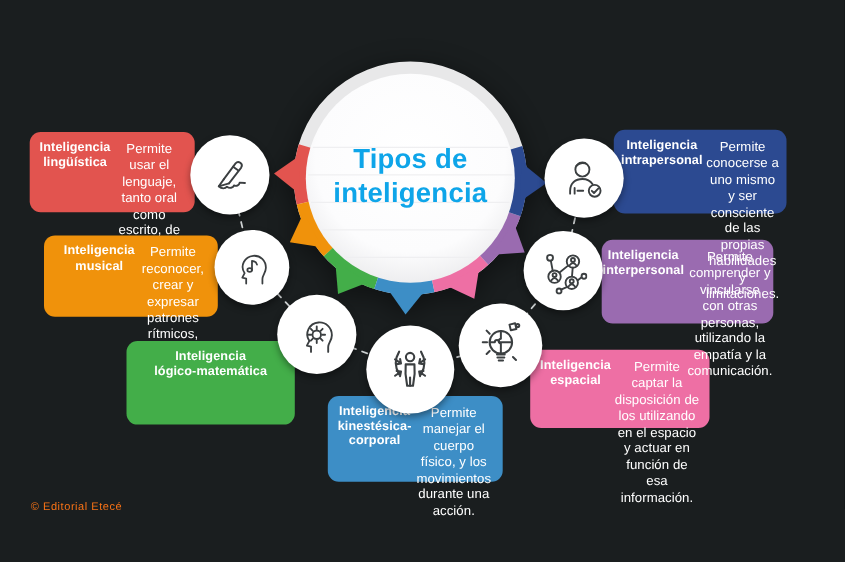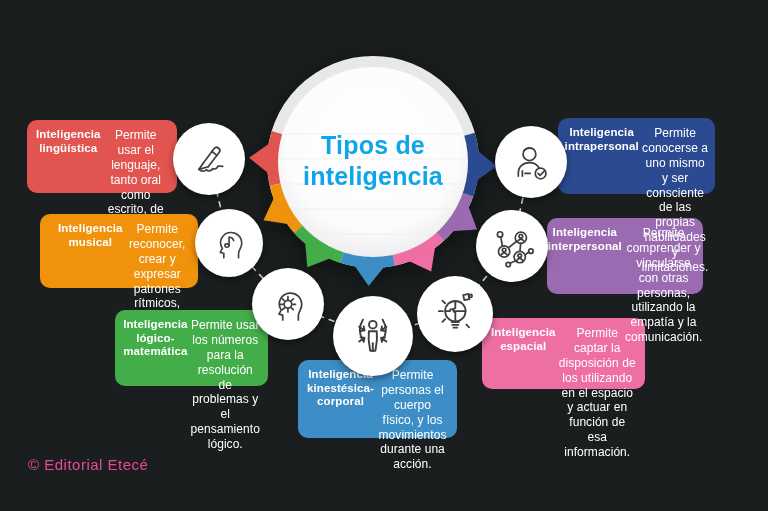--- a/index.html
+++ b/index.html
@@ -52,45 +52,44 @@
   .ic-kinestesica{left:333px;top:296px;width:80px;height:80px;}
   .ic-espacial{left:417px;top:276px;width:76px;height:76px;}
   .ic-interpersonal{left:476px;top:210px;width:72px;height:72px;}
   .ic-intrapersonal{left:495px;top:126px;width:72px;height:72px;}
   .icon-circle svg{width:62%;height:62%;}
   .icon-art{stroke:#3b3f41;stroke-width:2.3;fill:none;stroke-linecap:round;stroke-linejoin:round;}
 
   
   .copyright{
     position:absolute;left:28px;top:456px;z-index:2;
-    color:#ec4899;font-size:15px;letter-spacing:.5px;
+    color:#f97316;font-size:10px;letter-spacing:.5px;
   }
 </style>
 </head>
 <body>
 
 <div class="canvas">
 
   <div class="tbox tbox-linguistica" style="background-color: rgb(226, 84, 79);">
     <div class="tbox-title">Inteligencia lingüística</div>
     <div class="tbox-desc">Permite usar el lenguaje, tanto oral como escrito, de manera apropiada.</div>
   </div>
   <div class="tbox tbox-musical" style="background-color: rgb(240, 146, 11); padding-left: 18px;">
     <div class="tbox-title">Inteligencia musical</div>
     <div class="tbox-desc">Permite reconocer, crear y expresar patrones rítmicos, armónicos y melódicos.</div>
   </div>
   <div class="tbox tbox-logico" style="background-color: rgb(67, 174, 73);">
     <div class="tbox-title">Inteligencia
 lógico-matemática</div>
-    <div class="tbox-desc">Permite usar los números para la resolución de problemas y el pensamiento lógico.</div>
   </div>
   <div class="tbox tbox-kinestesica" style="background-color: rgb(61, 142, 198);">
     <div class="tbox-title">Inteligencia
 kinestésica-corporal</div>
-    <div class="tbox-desc">Permite personas el cuerpo físico, y los movimientos durante una acción.</div>
+    <div class="tbox-desc">Permite manejar el cuerpo físico, y los movimientos durante una acción.</div>
   </div>
   <div class="tbox tbox-espacial" style="background-color: rgb(238, 111, 164);">
     <div class="tbox-title">Inteligencia
 espacial</div>
     <div class="tbox-desc">Permite captar la disposición de los utilizando en el espacio y actuar en función de esa información.</div>
   </div>
   <div class="tbox tbox-interpersonal" style="background-color: rgb(154, 107, 176);">
     <div class="tbox-title">Inteligencia
 interpersonal</div>
     <div class="tbox-desc">Permite comprender y vincularse con otras personas, utilizando la empatía y la comunicación.</div>

